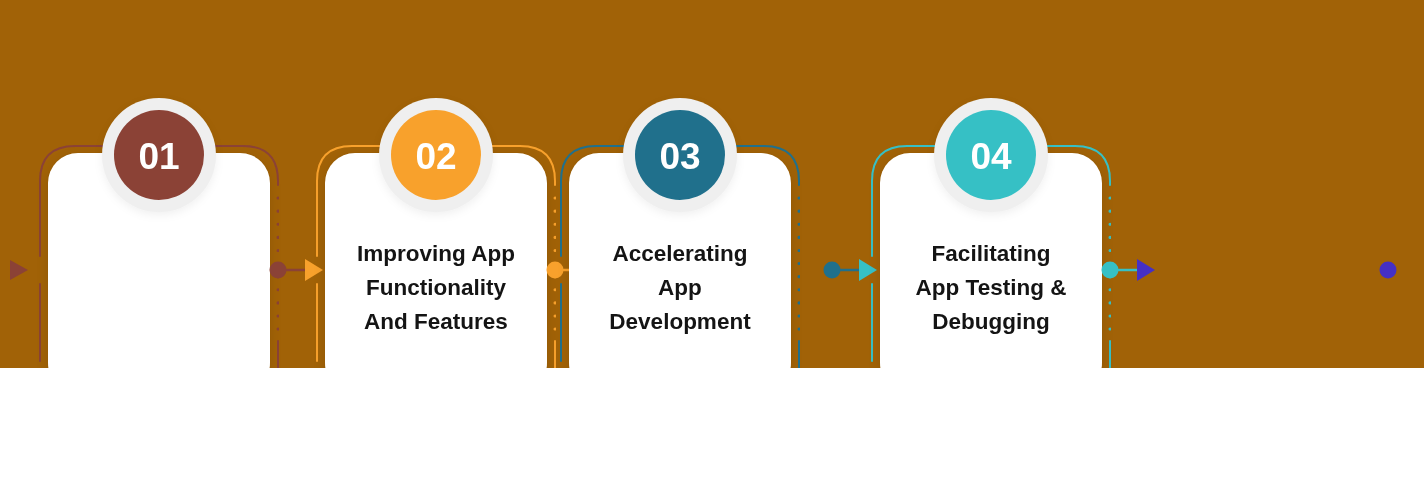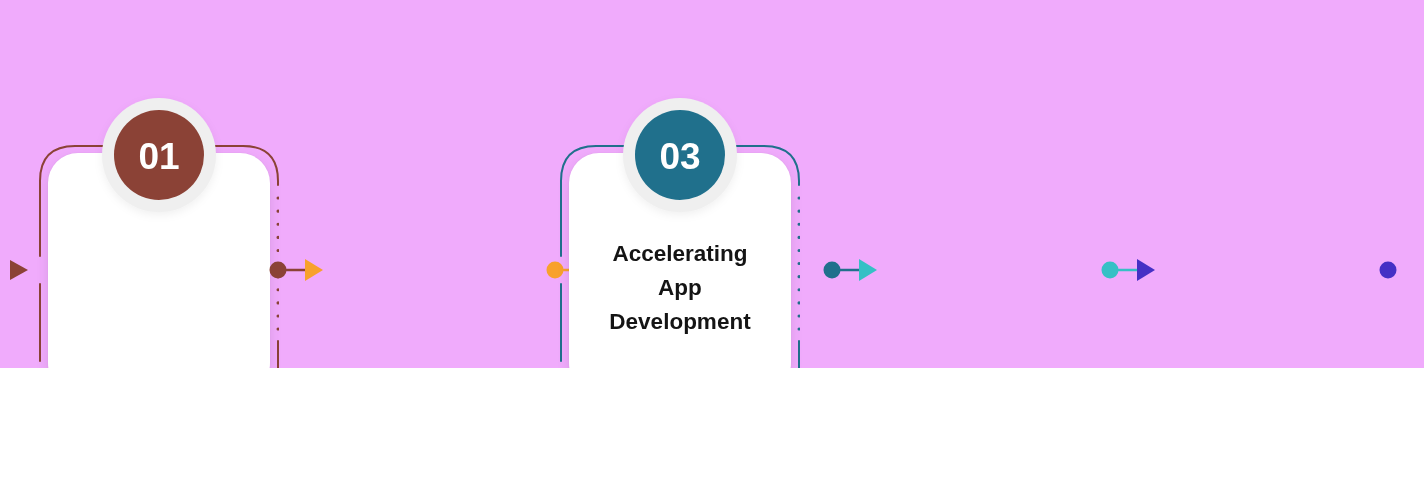--- a/index.html
+++ b/index.html
@@ -5,21 +5,21 @@
   html, body {
     margin: 0;
     padding: 0;
     background: #ffffff;
     font-family: "Liberation Sans", sans-serif;
   }
   .canvas {
     position: relative;
     width: 1424px;
     height: 368px;
-    background: #f0abfc;
+    background: #a16207;
     overflow: hidden;
   }
   .step {
     position: absolute;
     top: 90px;
     width: 240px;
     height: 322px;
   }
   .frame {
     position: absolute;
@@ -108,20 +108,38 @@
       <text class="badge-num" x="120" y="66">01</text>
     </svg>
   </div>
 
   <svg class="connector" style="left:266px; top:254px" width="64" height="32" viewBox="0 0 64 32">
     <line x1="13" y1="16" x2="44" y2="16" stroke="#8B4236"></line>
     <circle cx="12" cy="16" r="8.5" fill="#8B4236"></circle>
     <polygon points="39,5 39,27 57,16" fill="#F8A12C"></polygon>
   </svg>
 
+  <div class="step" style="left:316px">
+    <svg class="frame" width="240" height="258" viewBox="0 0 240 258">
+      <path class="seg" d="M 1 216 L 1 139" stroke="#F8A12C"></path>
+      <path class="seg" d="M 1 111 L 1 36 Q 1 1 36 1 L 204 1 Q 239 1 239 36 L 239 40" stroke="#F8A12C"></path>
+      <path class="seg" d="M 239 196 L 239 222 Q 239 256 204 256 L 116 256" stroke="#F8A12C"></path>
+      <path class="dots" d="M 239 53 L 239 190" stroke="#F8A12C"></path>
+      <path class="dots" d="M 108 256 L 36 256 Q 1 256 1 219" stroke="#F8A12C"></path>
+    </svg>
+    <div class="panel"></div>
+    <svg class="badge" width="240" height="130" viewBox="0 0 240 130">
+      <circle cx="120" cy="65" r="57" fill="#EFEFEF"></circle>
+      <circle cx="120" cy="65" r="45" fill="#F8A12C"></circle>
+      <text class="badge-num" x="120" y="66">02</text>
+    </svg>
+    <div class="title">Improving App
+Functionality
+And Features</div>
+  </div>
 
   <svg class="connector" style="left:543px; top:254px" width="64" height="32" viewBox="0 0 64 32">
     <line x1="13" y1="16" x2="44" y2="16" stroke="#F8A12C"></line>
     <circle cx="12" cy="16" r="8.5" fill="#F8A12C"></circle>
     <polygon points="39,5 39,27 57,16" fill="#20708C"></polygon>
   </svg>
 
   <div class="step" style="left:560px">
     <svg class="frame" width="240" height="258" viewBox="0 0 240 258">
       <path class="seg" d="M 1 216 L 1 139" stroke="#20708C"></path>
@@ -140,20 +158,38 @@
 App
 Development</div>
   </div>
 
   <svg class="connector" style="left:820px; top:254px" width="64" height="32" viewBox="0 0 64 32">
     <line x1="13" y1="16" x2="44" y2="16" stroke="#20708C"></line>
     <circle cx="12" cy="16" r="8.5" fill="#20708C"></circle>
     <polygon points="39,5 39,27 57,16" fill="#36C0C5"></polygon>
   </svg>
 
+  <div class="step" style="left:871px">
+    <svg class="frame" width="240" height="258" viewBox="0 0 240 258">
+      <path class="seg" d="M 1 216 L 1 139" stroke="#36C0C5"></path>
+      <path class="seg" d="M 1 111 L 1 36 Q 1 1 36 1 L 204 1 Q 239 1 239 36 L 239 40" stroke="#36C0C5"></path>
+      <path class="seg" d="M 239 196 L 239 222 Q 239 256 204 256 L 116 256" stroke="#36C0C5"></path>
+      <path class="dots" d="M 239 53 L 239 190" stroke="#36C0C5"></path>
+      <path class="dots" d="M 108 256 L 36 256 Q 1 256 1 219" stroke="#36C0C5"></path>
+    </svg>
+    <div class="panel"></div>
+    <svg class="badge" width="240" height="130" viewBox="0 0 240 130">
+      <circle cx="120" cy="65" r="57" fill="#EFEFEF"></circle>
+      <circle cx="120" cy="65" r="45" fill="#36C0C5"></circle>
+      <text class="badge-num" x="120" y="66">04</text>
+    </svg>
+    <div class="title">Facilitating
+App Testing &amp;
+Debugging</div>
+  </div>
 
   <svg class="connector" style="left:1098px; top:254px" width="64" height="32" viewBox="0 0 64 32">
     <line x1="13" y1="16" x2="44" y2="16" stroke="#36C0C5"></line>
     <circle cx="12" cy="16" r="8.5" fill="#36C0C5"></circle>
     <polygon points="39,5 39,27 57,16" fill="#4530C5"></polygon>
   </svg>
 
 
   <svg class="exit" style="left:1377px; top:259px" width="22" height="22" viewBox="0 0 22 22">
     <circle cx="11" cy="11" r="8.5" fill="#4530C5"></circle>

